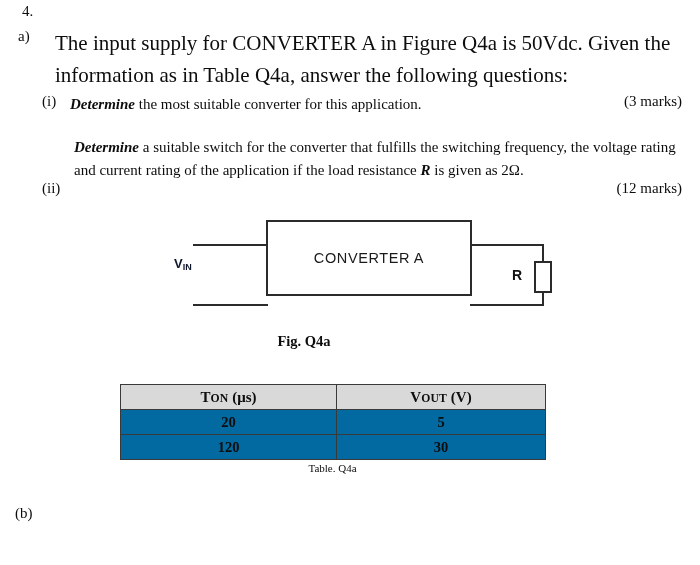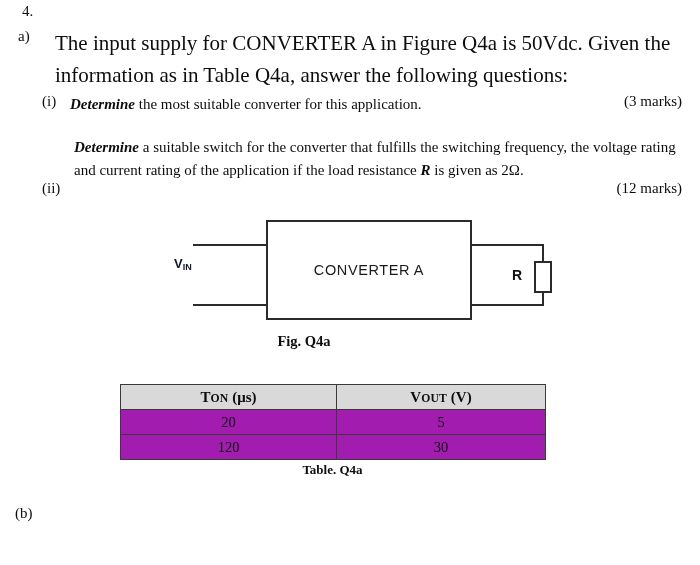--- a/index.html
+++ b/index.html
@@ -68,21 +68,21 @@
     left: 0;
     top: 210px;
     width: 700px;
     height: 145px;
   }
   .conv-box {
     position: absolute;
     left: 266px;
     top: 10px;
     width: 206px;
-    height: 100px;
+    height: 76px;
     border: 2px solid #2b2b2b;
     background: #ffffff;
     box-sizing: border-box;
   }
   .conv-label {
     position: absolute;
     left: 0;
     top: 0;
     width: 100%;
     height: 100%;
@@ -175,37 +175,37 @@
     font-size: 14.5px;
     height: 24px;
     padding: 0;
   }
   table.q4a th {
     background: #d9d9d9;
     font-weight: bold;
     font-size: 15px;
   }
   table.q4a td {
-    background: #a21caf;
-    font-weight: normal;
+    background: #0369a1;
+    font-weight: bold;
   }
   table.q4a col.c1 { width: 216px; }
   table.q4a col.c2 { width: 209px; }
   .smallcaps {
     font-size: 0.78em;
     letter-spacing: 0.2px;
   }
   .tbl-caption {
     position: absolute;
     left: 120px;
     top: 462px;
     width: 425px;
     text-align: center;
-    font-size: 13px;
-    font-weight: bold;
+    font-size: 11px;
+    font-weight: normal;
   }
 
   
   .part-b-marker {
     position: absolute;
     left: 15px;
     top: 505px;
     font-size: 15px;
   }
   .part-b-body {

